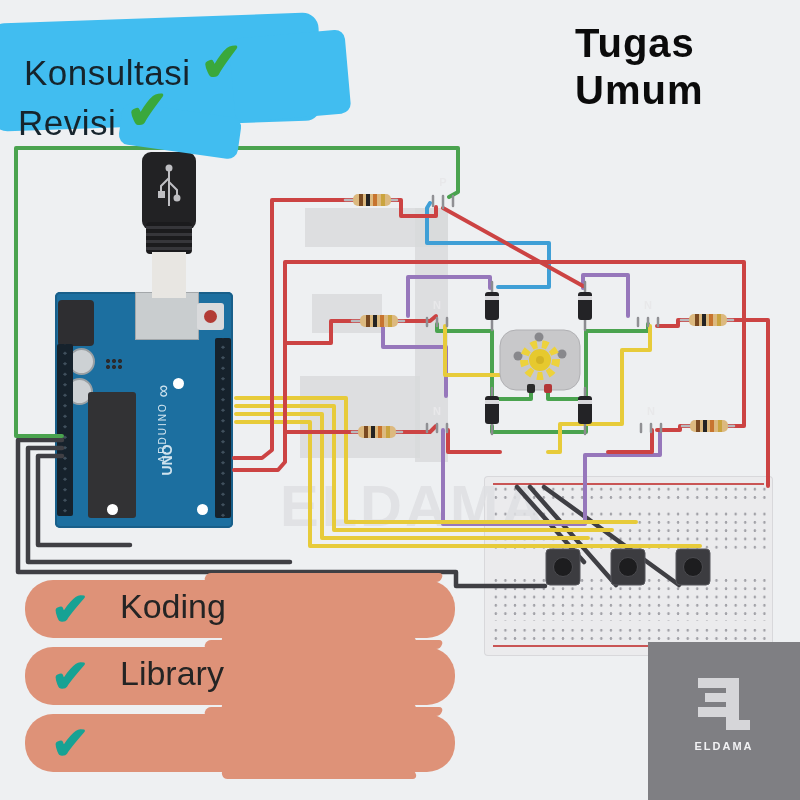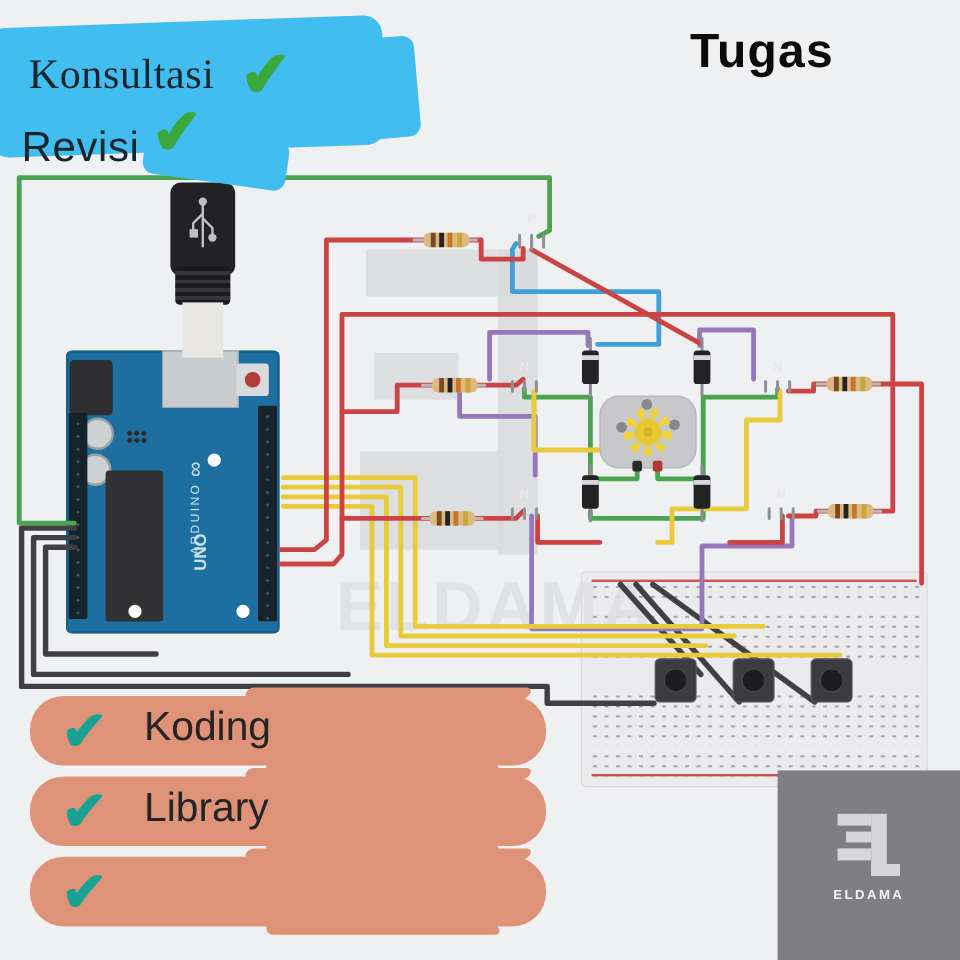--- a/index.html
+++ b/index.html
@@ -260,27 +260,28 @@
       <circle cx="628" cy="567" r="9.5" fill="#1d1d1f" stroke="#4a4a4e"></circle>
       <rect x="676" y="549" width="34" height="36" rx="4" fill="#3c3c40" stroke="#57575c"></rect>
       <circle cx="693" cy="567" r="9.5" fill="#1d1d1f" stroke="#4a4a4e"></circle>
     </g>
   </g>
 </svg>
 
 <div class="abs brush" style="left:-10px;top:18px;width:330px;height:108px;transform:rotate(-2deg);z-index:5;"></div>
 <div class="abs brush" style="left:232px;top:34px;width:116px;height:84px;transform:rotate(-5deg);border-radius:10px;z-index:5;"></div>
 <div class="abs brush" style="left:120px;top:110px;width:120px;height:42px;transform:rotate(8deg);border-radius:10px;z-index:5;"></div>
-<div class="abs banner-text" style="left:24px;top:42px;z-index:6;font-family:Liberation Serif, serif;">Konsultasi</div>
+<div class="abs banner-text" style="left:24px;top:53px;z-index:6;">Konsultasi</div>
 <div class="abs banner-text" style="left:18px;top:103px;z-index:6;">Revisi</div>
 <div class="abs check-green" style="left:200px;top:32px;font-size:52px;transform:rotate(-4deg);z-index:6;">✔</div>
 <div class="abs check-green" style="left:126px;top:80px;font-size:52px;transform:rotate(-4deg);z-index:6;">✔</div>
 
 <div class="abs title" style="left:575px;top:20px;width:185px;z-index:5;">
   <div>Tugas</div>
+  <div>Umum</div>
 </div>
 
 <div class="abs pill" style="top:580px;z-index:5;">
   <span class="chk">✔</span>
   <span class="lbl">Koding</span>
 </div>
 <div class="abs pill" style="top:647px;z-index:5;">
   <span class="chk">✔</span>
   <span class="lbl">Library</span>
 </div>

